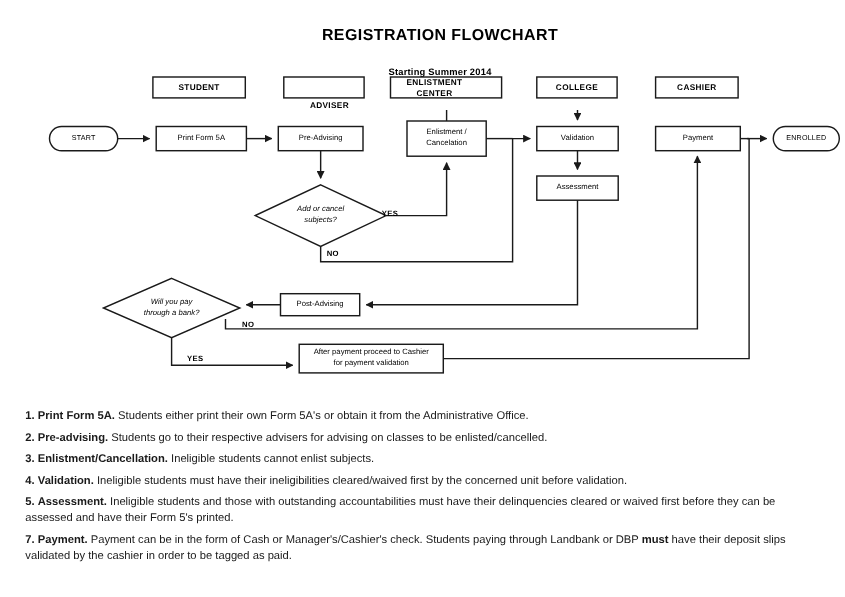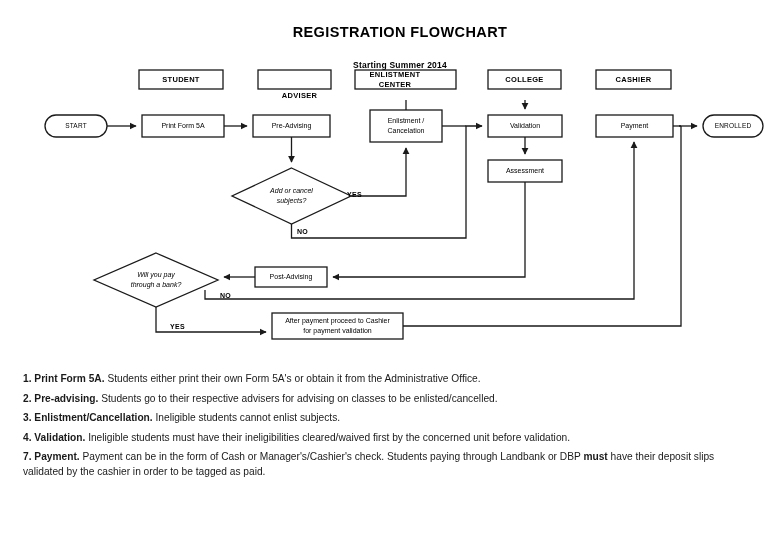--- a/index.html
+++ b/index.html
@@ -233,16 +233,20 @@
   </div>
   <div class="legend-item">
     <b>3.</b>
     <b>Enlistment/Cancellation.</b><span> Ineligible students cannot enlist subjects.</span>
   </div>
   <div class="legend-item">
     <b>4.</b>
     <b>Validation.</b><span> Ineligible students must have their ineligibilities cleared/waived first by the concerned unit before validation.</span>
   </div>
   <div class="legend-item">
+    <b>5.</b>
+    <b>Assessment.</b><span> Ineligible students and those with outstanding accountabilities must have their delinquencies cleared or waived first before they can be assessed and have their Form 5's printed.</span>
+  </div>
+  <div class="legend-item">
     <b>7.</b>
     <b>Payment.</b><span> Payment can be in the form of Cash or Manager's/Cashier's check. Students paying through Landbank or DBP </span><b>must</b><span> have their deposit slips validated by the cashier in order to be tagged as paid.</span>
   </div>
 </div>
 
 </body></html>

